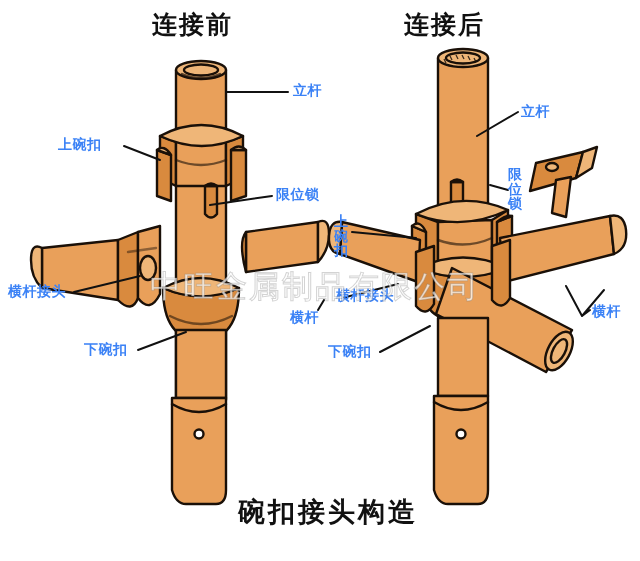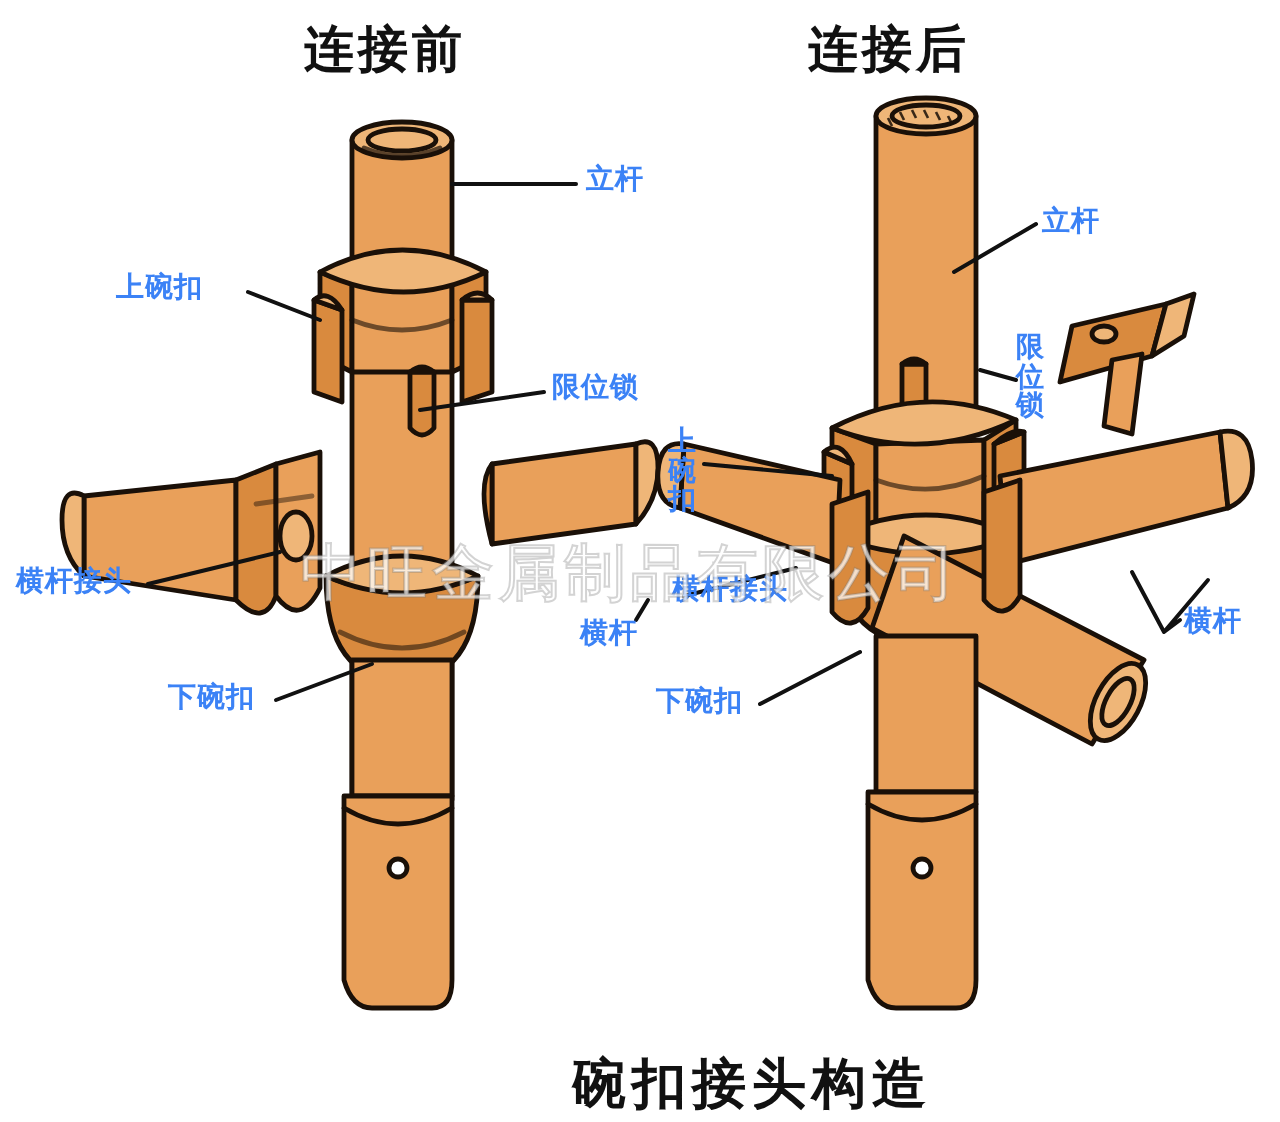--- a/index.html
+++ b/index.html
@@ -270,15 +270,15 @@
   <div class="lbl" style="left:521px; top:104px;">立杆</div>
 
   <div class="lbl vert" style="left:508px; top:167px;">限位锁</div>
 
   <div class="lbl vert" style="left:334px; top:214px;">上碗扣</div>
 
   <div class="lbl" style="left:592px; top:304px;">横杆</div>
 
   <div id="watermark">中旺金属制品有限公司</div>
 
-  <div class="caption" style="left:238px; top:524px;margin-left:48px;">碗扣接头构造</div>
+  <div class="caption" style="left:238px; top:494px;">碗扣接头构造</div>
 
 </div>
 
 </body></html>

